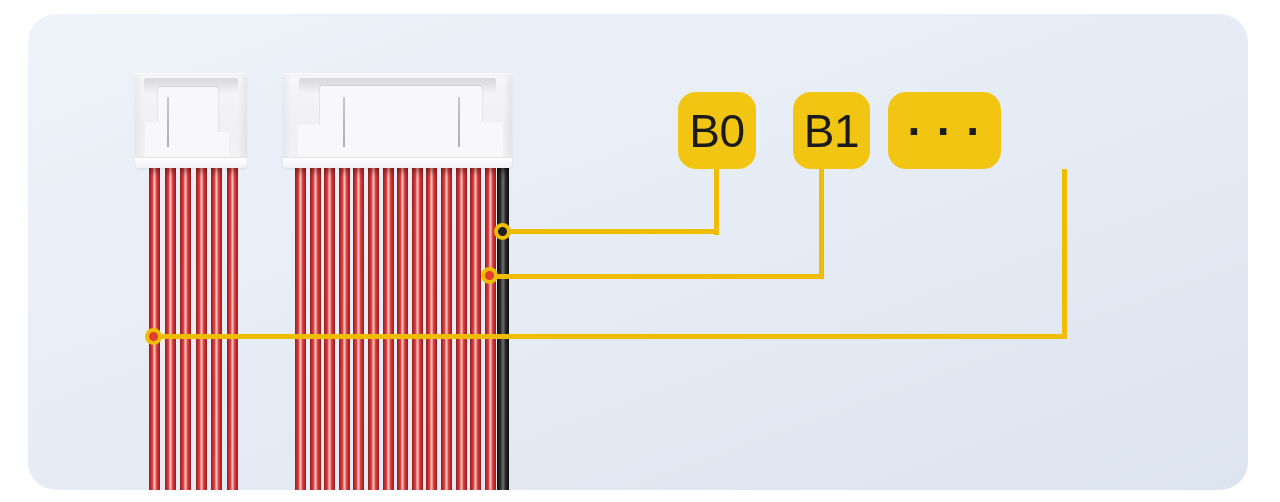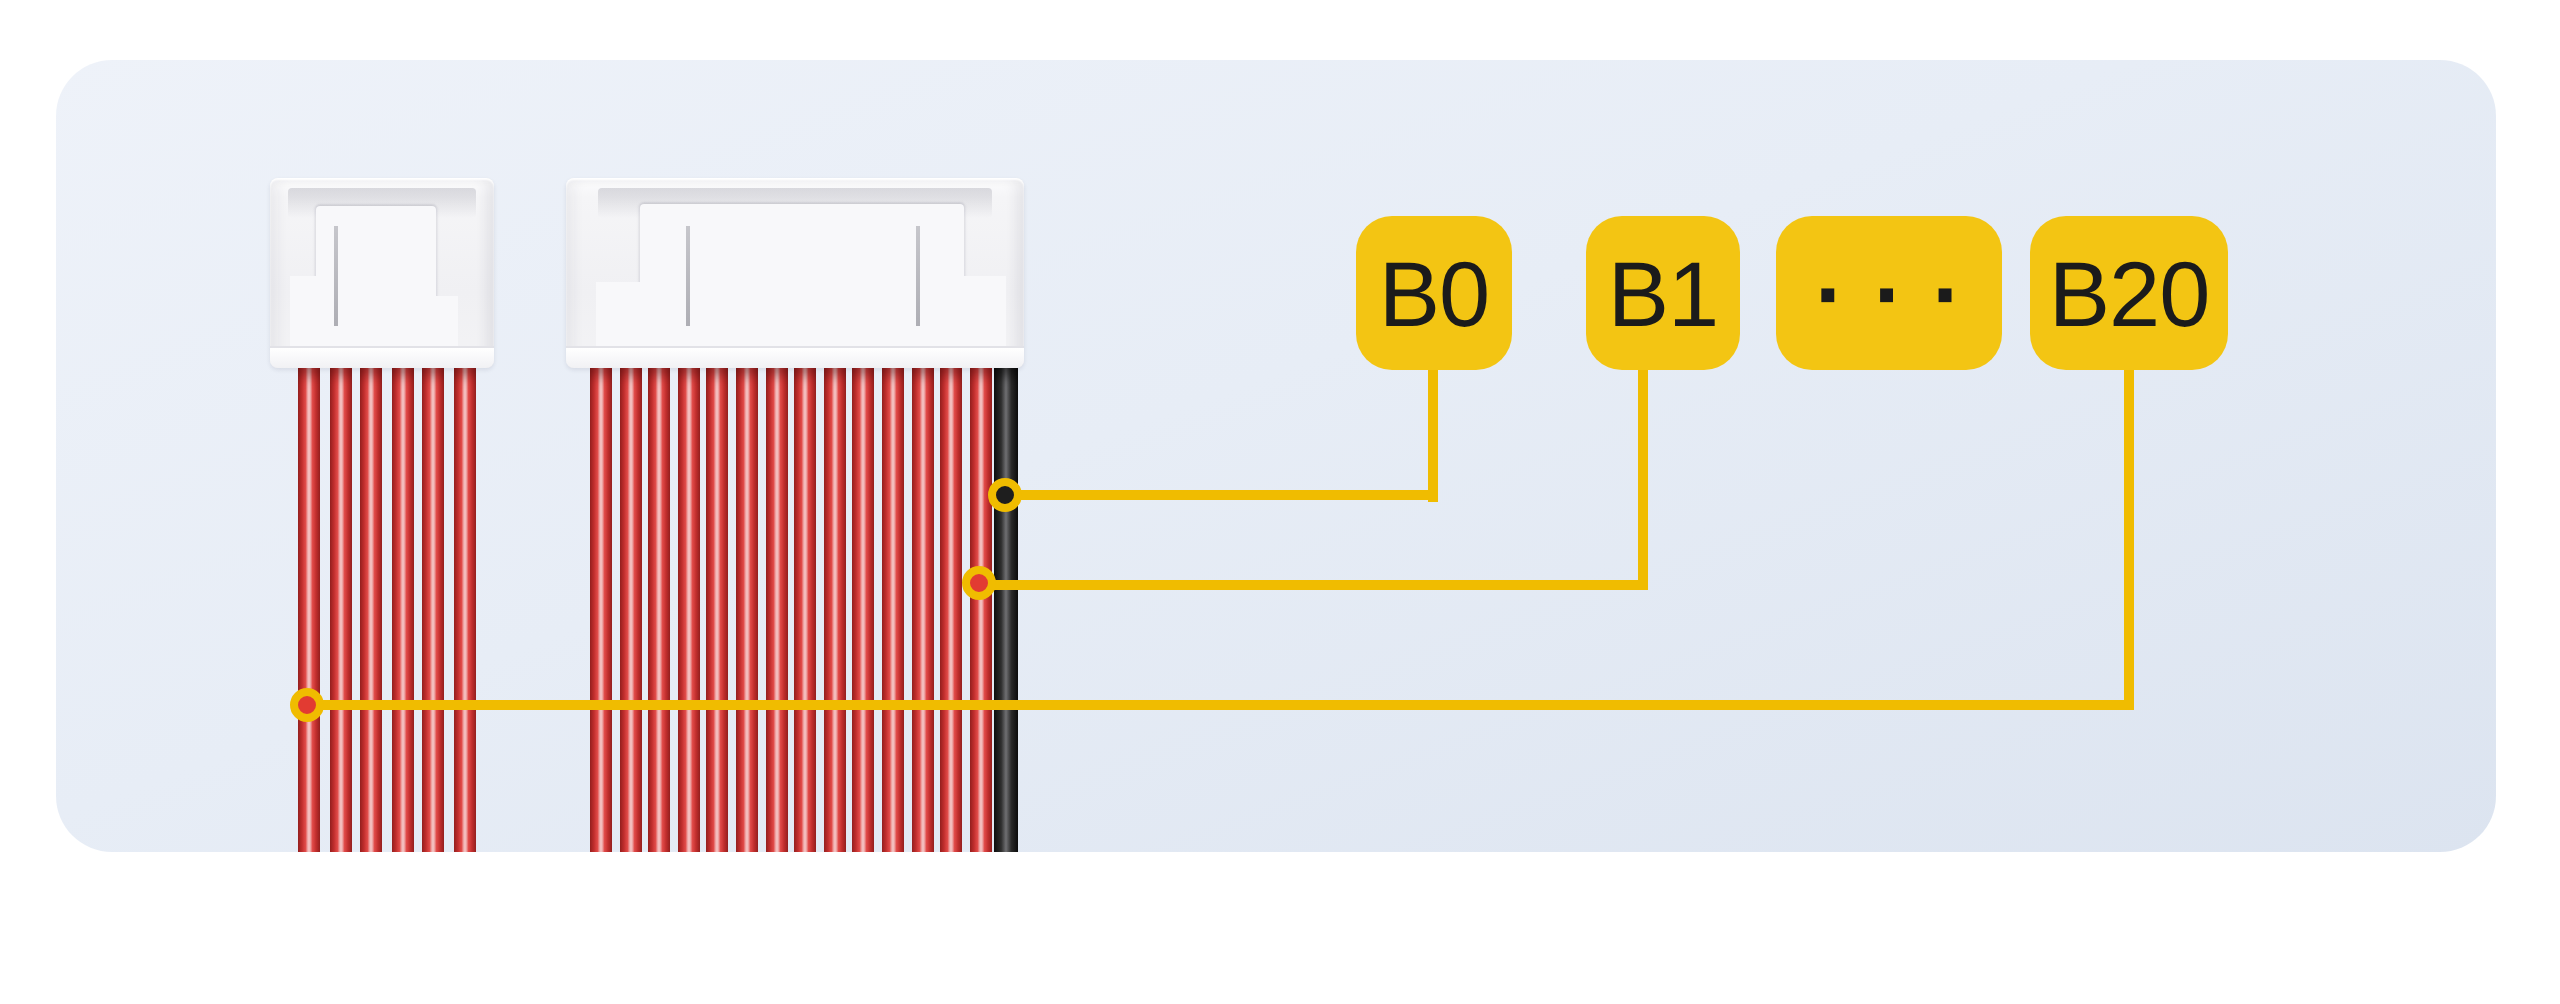--- a/index.html
+++ b/index.html
@@ -10,21 +10,21 @@
     --panel-top:#EEF2F9;
     --panel-bottom:#DCE4F0;
     --label-text:#1B1B1B;
   }
   html,body{margin:0;padding:0;background:#ffffff;}
   .stage{
     position:relative;width:1280px;height:502px;background:#ffffff;overflow:hidden;
     font-family:"Liberation Sans", sans-serif;
   }
   .panel{
-    position:absolute;left:28px;top:30px;width:1220px;height:396px;
+    position:absolute;left:28px;top:14px;width:1220px;height:476px;
     border-radius:28px;overflow:hidden;
     background:linear-gradient(160deg,var(--panel-top) 0%,#E7EDF6 45%,var(--panel-bottom) 100%);
   }
   
   .conn-body{
     position:absolute;border-radius:4px;
     background:linear-gradient(180deg,#fdfdfe 0%,#f5f5f7 10%,#f0f0f3 60%,#f3f3f5 100%);
     box-shadow: inset 0 1px 1px #ffffff,
                 inset -4px 0 6px rgba(40,40,60,0.08),
                 inset 4px 0 6px rgba(40,40,60,0.05),
@@ -158,16 +158,15 @@
     <div class="seg v v-b20"></div>
     <div class="seg h h-b20"></div>
 
     <div class="callout-dot black dot-b0"></div>
     <div class="callout-dot red dot-b1"></div>
     <div class="callout-dot red dot-b20"></div>
 
     <div class="badge badge-b0">B0</div>
     <div class="badge badge-b1">B1</div>
     <div class="badge badge-dots">···</div>
-    <div class="badge badge-b20">B20</div>
 
   </div>
 </div>
 
 </body></html>

